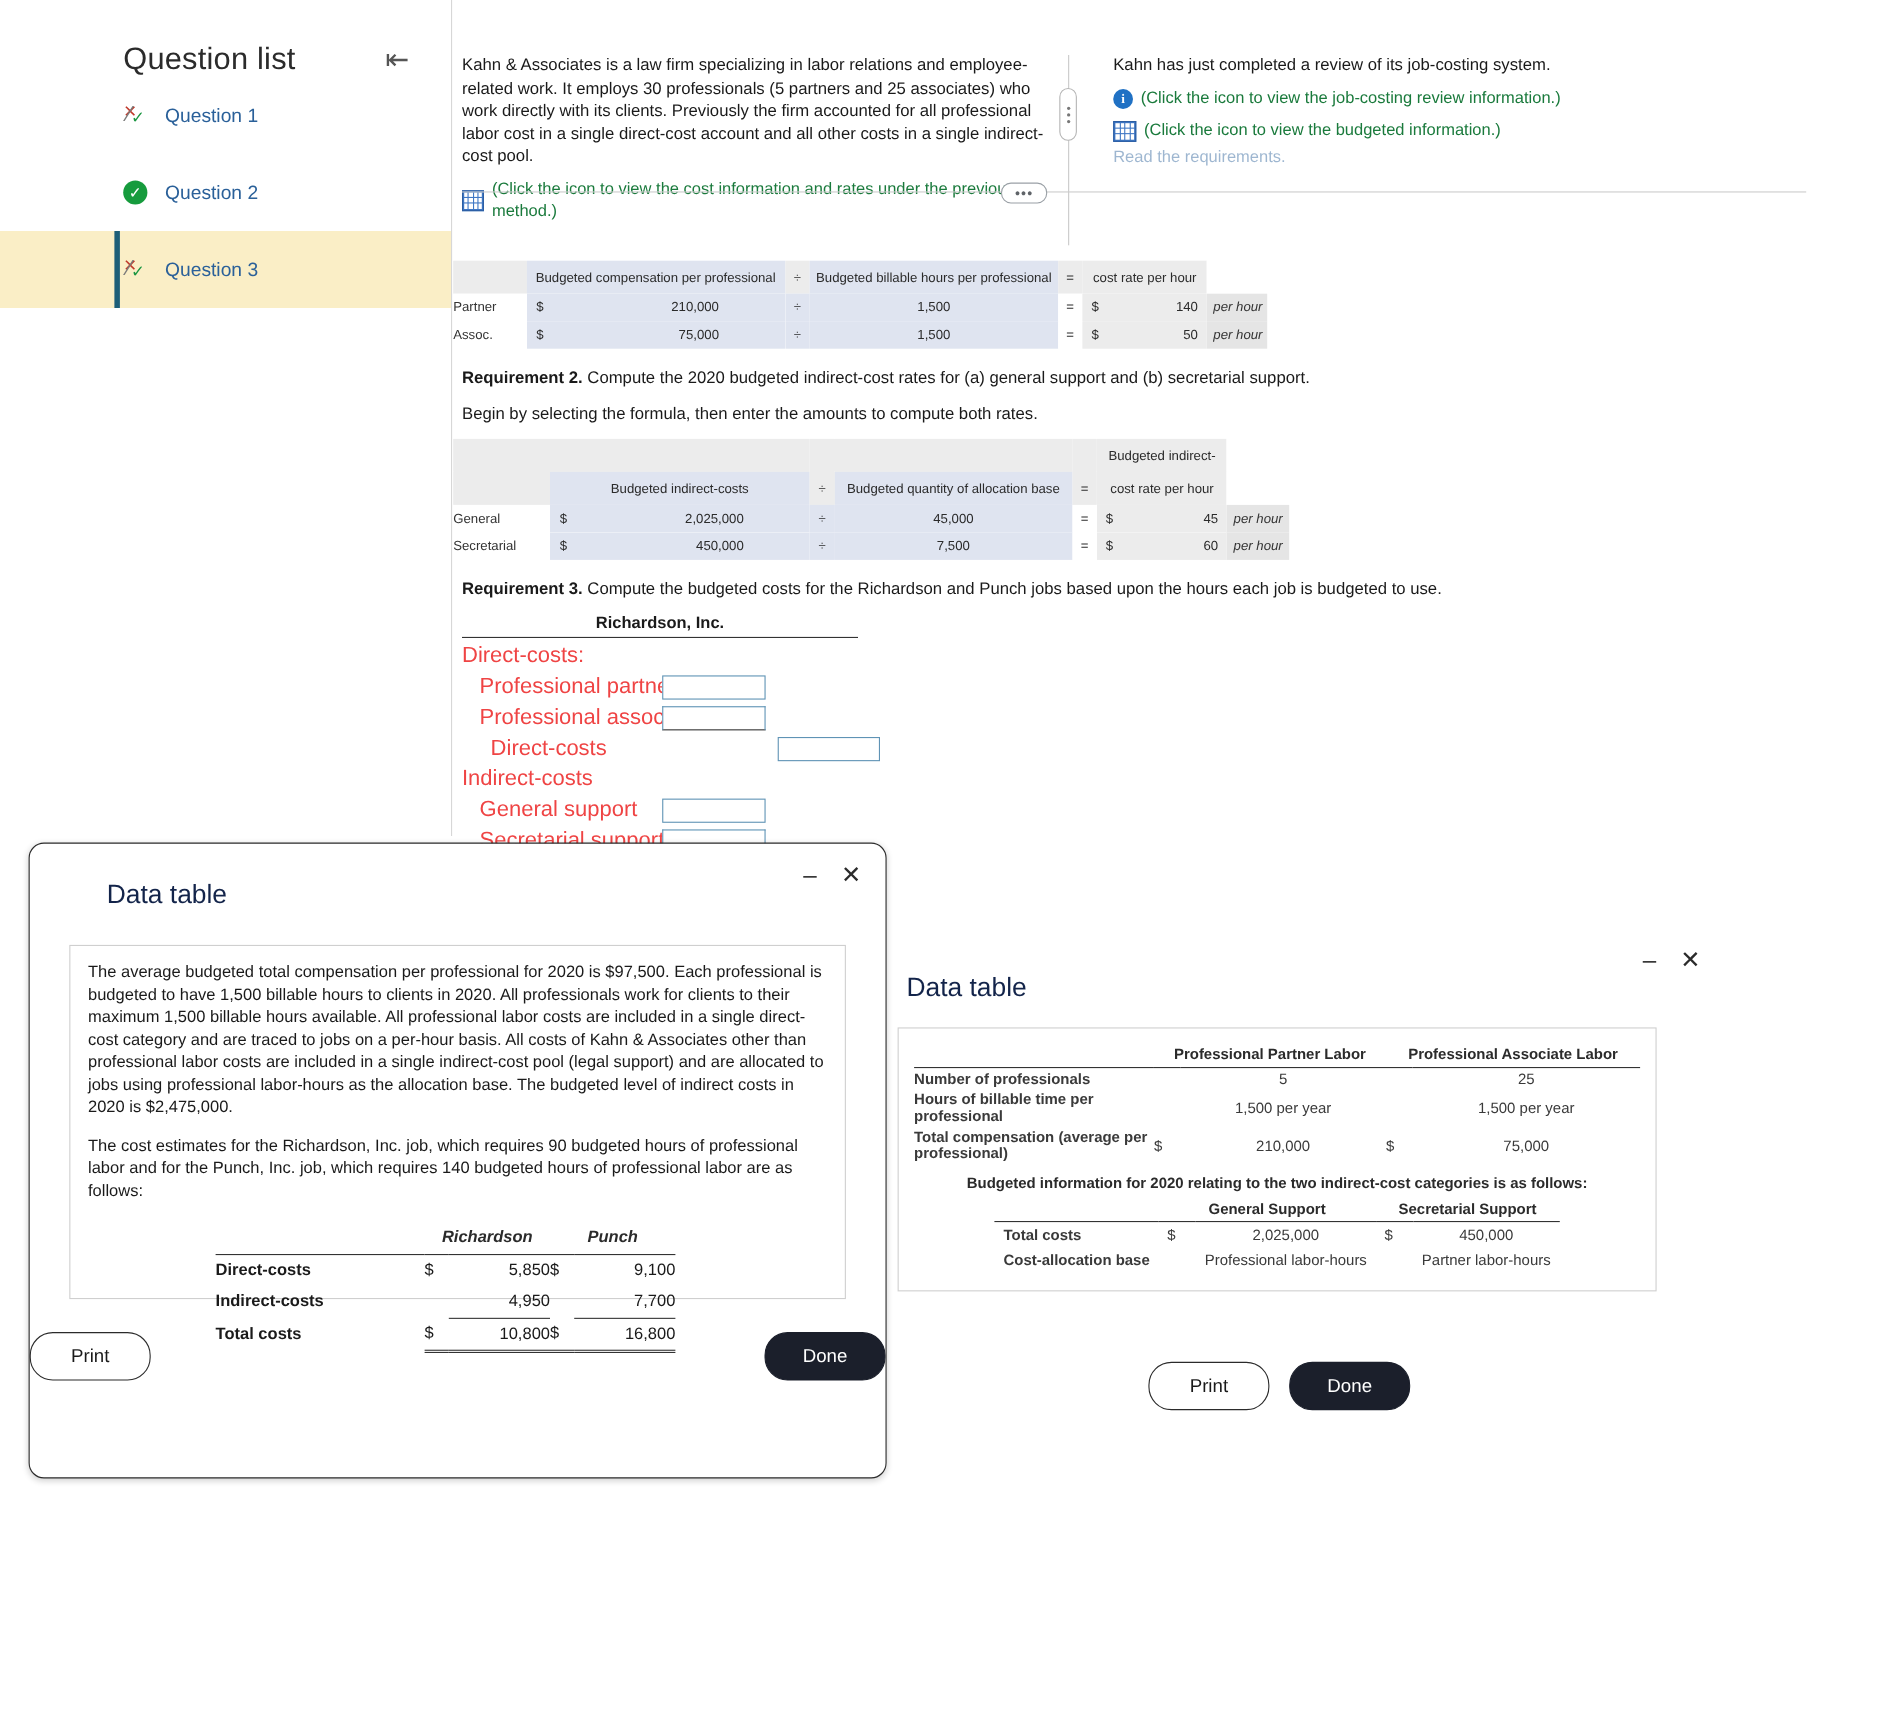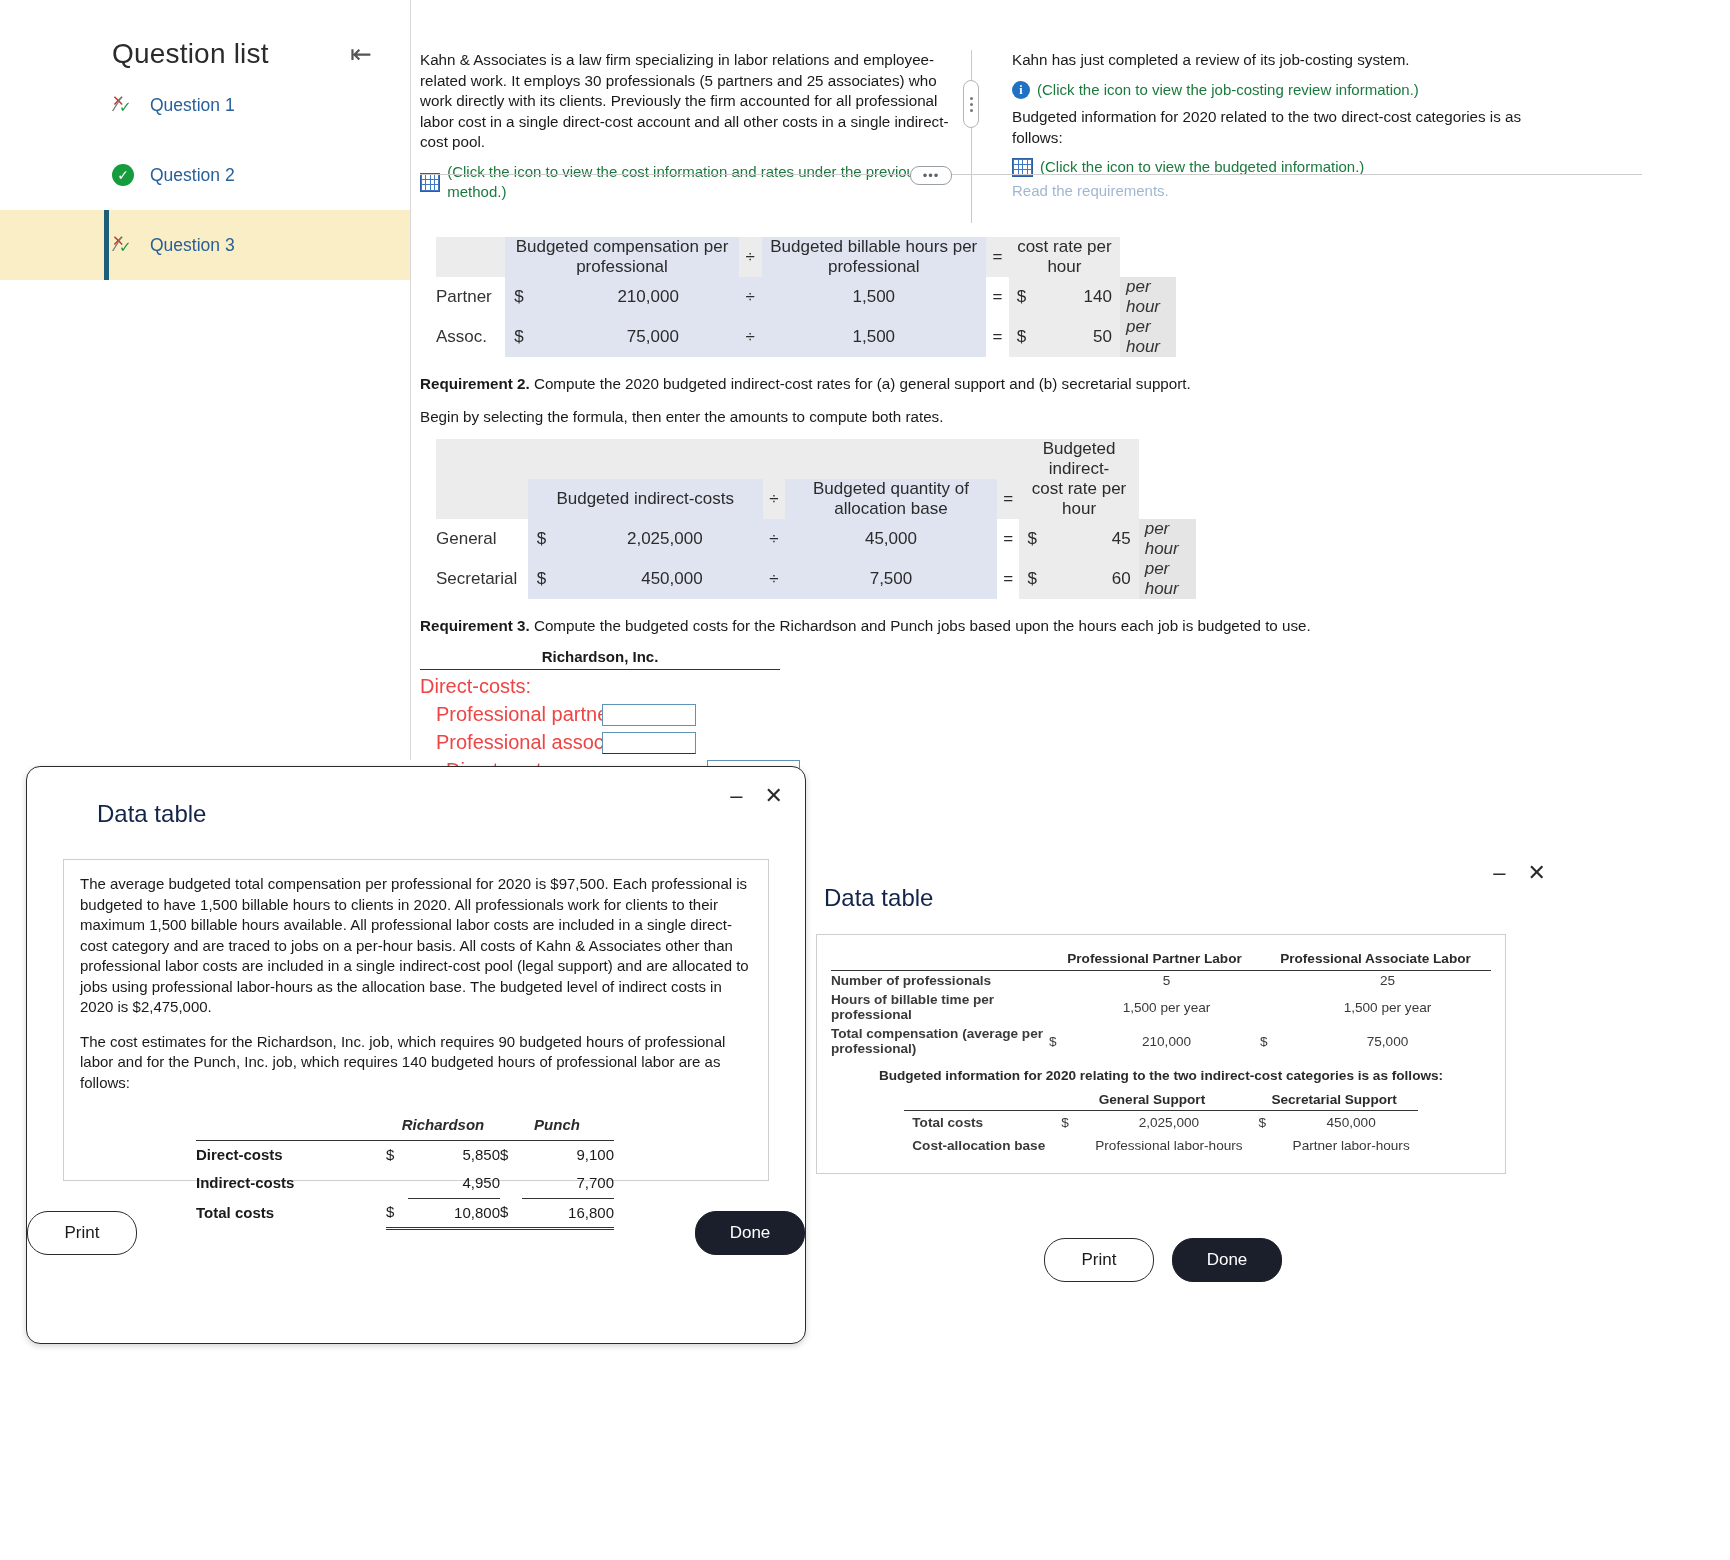--- a/index.html
+++ b/index.html
@@ -71,21 +71,21 @@
     font-family:"Liberation Serif",serif;
   }
   .fade-line{color:#2a6099;font-size:15px;margin-top:3px;opacity:.45;}
   #pane-hr{position:absolute;left:8px;right:88px;top:158px;height:1px;background:#cccccc;}
   #ellipsis-pill{
     position:absolute;left:498px;top:150px;width:40px;height:17px;border-radius:9px;
     border:1px solid #9aa0a6;background:#fff;display:flex;align-items:center;justify-content:center;
     color:#5f6368;font-size:13px;letter-spacing:1px;cursor:pointer;
   }
   
-  .ftable{border-collapse:collapse;font-size:17px;color:#2b2b2b;margin-left:24px;}
+  .ftable{border-collapse:collapse;font-size:12px;color:#2b2b2b;margin-left:0;}
   .ftable td,.ftable th{padding:0;font-weight:400;}
   .fhead td{background:#ececec;height:30px;text-align:center;vertical-align:middle;}
   .fhead td.shade{background:#dfe4f0;}
   .frow td{height:25px;background:#dfe4f0;}
   .frow td.rowlab{background:#ffffff;text-align:left;padding-right:10px;color:#333;}
   .frow td.op{background:#ffffff;text-align:center;width:26px;}
   .frow td.opshade{background:#dfe4f0;text-align:center;width:26px;}
   .frow td.num{text-align:right;padding-right:60px;}
   .frow td.numc{text-align:center;}
   .frow td.rate{text-align:right;padding-right:8px;background:#ececec;}
@@ -223,21 +223,20 @@
           <i></i>
         </span>
     </div>
 
     <div class="prompt-col right">
       <div>Kahn has just completed a review of its job-costing system.</div>
       <div class="icon-row">
         <span class="info-icon">i</span>
         <span class="green-link">(Click the icon to view the job-costing review information.)</span>
       </div>
-      <div style="margin-top:7px">Budgeted information for 2020 related to the two direct-cost categories is as follows:</div>
       <div class="icon-row">
         <span class="grid-icon">
           <span></span>
             <span></span>
             <span></span>
             <span></span>
           <span></span>
             <span></span>
             <span></span>
             <span></span>

